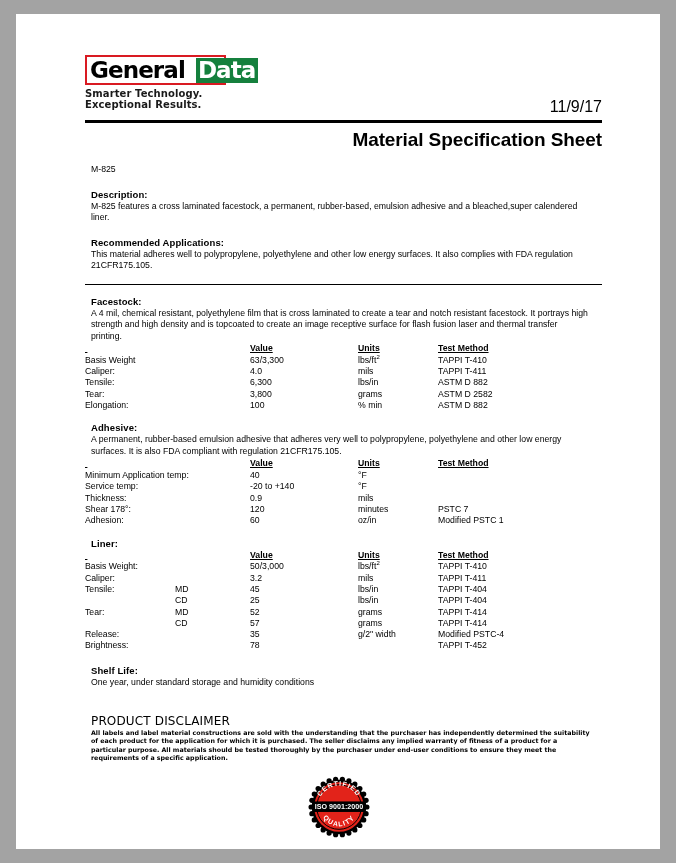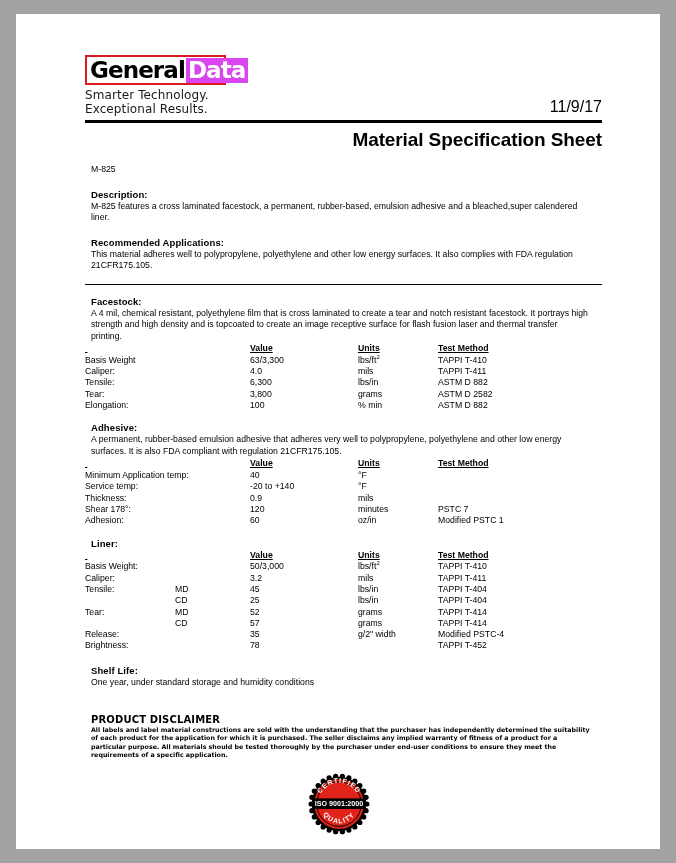--- a/index.html
+++ b/index.html
@@ -45,33 +45,33 @@
   .logo-general {
     color: #000000;
     font-weight: bold;
     font-size: 23px;
     line-height: 25px;
     letter-spacing: -0.9px;
     font-family: "DejaVu Sans", sans-serif;
     padding-left: 1px;
   }
   .logo-data {
-    background: #d946ef;
+    background: #15803d;
     color: #ffffff;
     font-weight: bold;
     font-size: 23px;
     line-height: 25px;
     letter-spacing: -0.9px;
     font-family: "DejaVu Sans", sans-serif;
     padding: 0 3px 0 2px;
-    margin-left: 1px;
+    margin-left: 11px;
   }
   .logo-tag {
-    font-size: 12px;
-    font-weight: normal;
+    font-size: 10px;
+    font-weight: bold;
     color: #1a1a1a;
     margin-top: 3px;
     letter-spacing: 0.1px;
     font-family: "DejaVu Sans", sans-serif;
   }
   .doc-date {
     position: absolute;
     right: 0; top: 43px;
     font-size: 16px;
     color: #000;
@@ -135,22 +135,22 @@
   col.c-sub   { width: 75px; }
   col.c-val   { width: 108px; }
   col.c-unit  { width: 80px; }
   col.c-test  { width: auto; }
   td.label, th.label { padding-left: 6px; }
   sup { font-size: 6px; vertical-align: super; line-height: 0; }
 
   
   .disclaimer { margin-top: 26px; padding-left: 6px; }
   .disc-title {
-    font-size: 10px;
-    font-weight: bold;
+    font-size: 12px;
+    font-weight: normal;
     letter-spacing: 0.15px;
     font-family: "DejaVu Sans", sans-serif;
   }
   .disc-body {
     font-size: 6.3px;
     line-height: 8.2px;
     margin-top: 1px;
     max-width: 500px;
     font-family: "DejaVu Sans", sans-serif;
     font-weight: bold;

